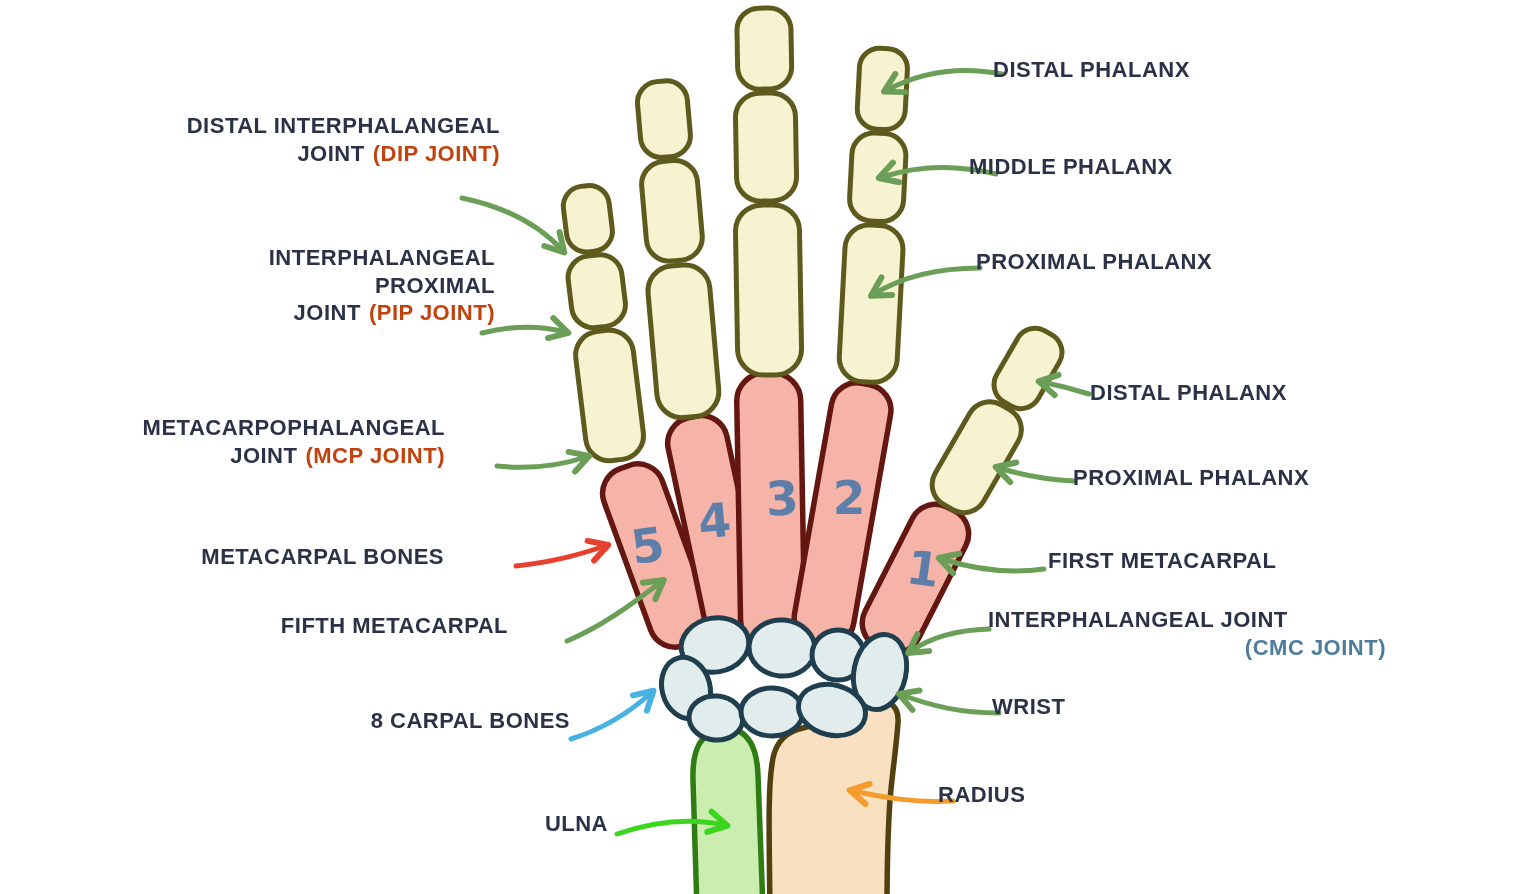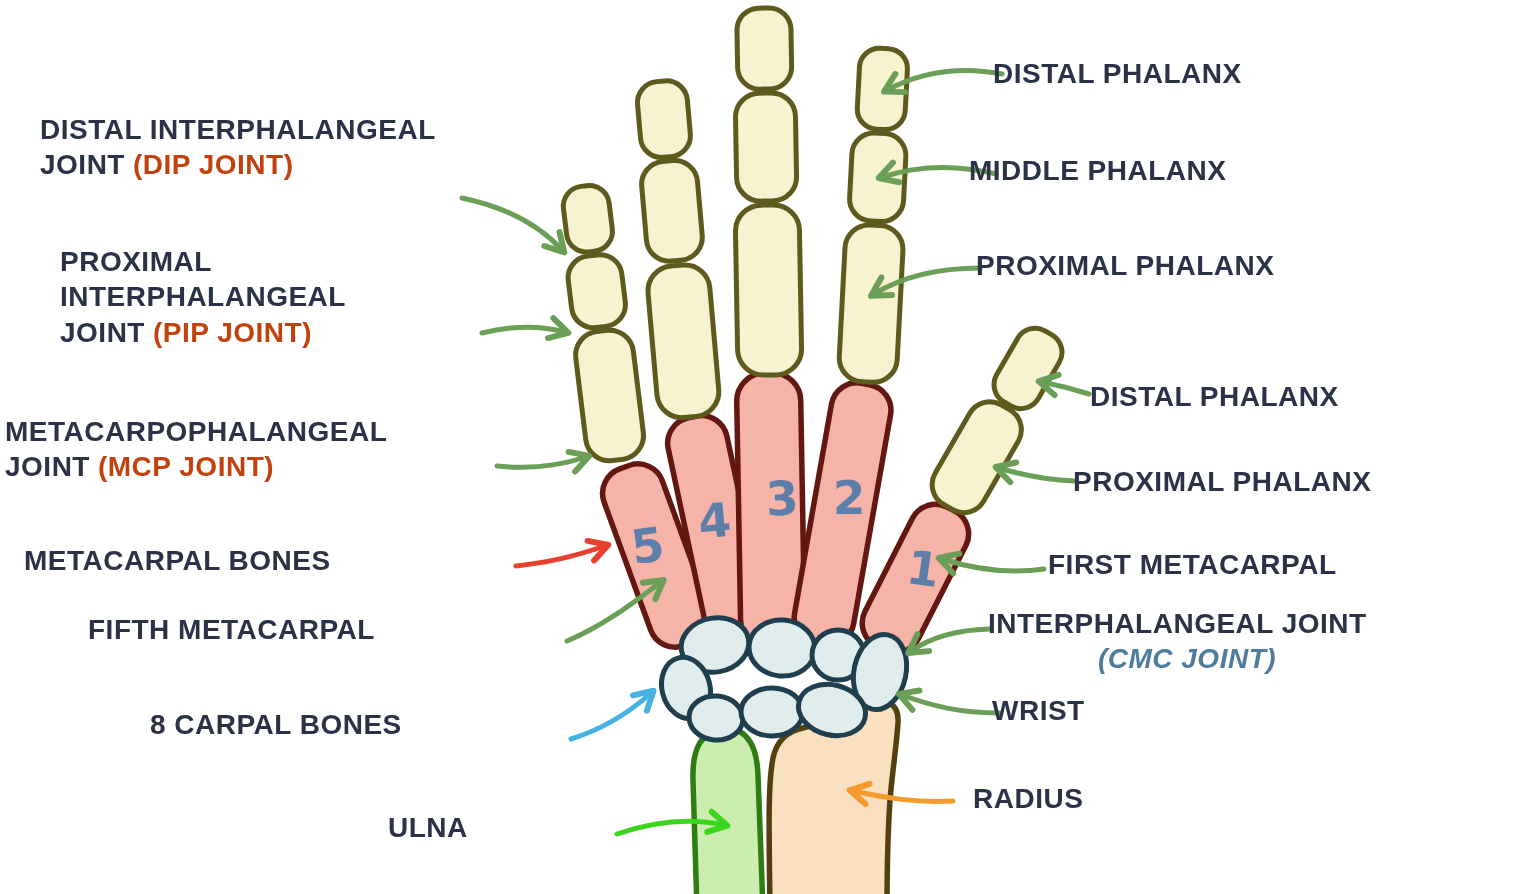--- a/index.html
+++ b/index.html
@@ -2,27 +2,27 @@
 <html><head>
 <meta charset="utf-8">
 <style>
   html,body{margin:0;padding:0;background:#ffffff;}
   .canvas{
     position:relative;width:1536px;height:894px;background:#ffffff;
     overflow:hidden;font-family:"Liberation Sans",sans-serif;
   }
   .canvas svg{position:absolute;left:0;top:0;}
   .lbl{
-    position:absolute;color:#2b3247;font-weight:700;font-size:28px;
+    position:absolute;color:#2b3247;font-weight:700;font-size:22px;
     letter-spacing:0.5px;line-height:1.26;white-space:nowrap;
   }
-  .lbl.c{text-align:left;white-space:normal;}
+  .lbl.c{text-align:right;white-space:normal;}
   .accent{color:#c2410c;margin-left:8px;}
   .accent-line{color:#4d7c9d;}
-  .cmc-line2{text-align:center;padding-right:26px;font-style:italic;}
+  .cmc-line2{text-align:right;padding-right:26px;}
 </style>
 </head>
 <body>
 
 <div class="canvas">
 
 <svg width="1536" height="894" viewBox="0 0 1536 894">
   <defs>
     <marker id="ah-olive" viewBox="0 0 12 12" refX="8.5" refY="6" markerWidth="5.5" markerHeight="5.5" orient="auto">
       <path d="M2,1.5 L10,6 L2,10.5" fill="none" stroke="#6b9e57" stroke-width="2.6" stroke-linecap="round" stroke-linejoin="round"></path>
@@ -129,22 +129,22 @@
     <path stroke="#f59a2d" marker-end="url(#ah-orange)" d="M 953,801 C 915,803 887,798 853,791"></path>
   </g>
 </svg>
 
 <div class="lbl c" style="left:40px;top:112px;width:460px">
   <div>DISTAL INTERPHALANGEAL</div>
   <div><span>JOINT</span><span class="accent">(DIP JOINT)</span></div>
 </div>
 
 <div class="lbl c" style="left:60px;top:244px;width:435px">
+  <div>INTERPHALANGEAL</div>
   <div>PROXIMAL</div>
-  <div>INTERPHALANGEAL</div>
   <div><span>JOINT</span><span class="accent">(PIP JOINT)</span></div>
 </div>
 
 <div class="lbl c" style="left:5px;top:414px;width:440px">
   <div>METACARPOPHALANGEAL</div>
   <div><span>JOINT</span><span class="accent">(MCP JOINT)</span></div>
 </div>
 
 <div class="lbl c" style="left:24px;top:543px;width:420px">METACARPAL BONES</div>
 <div class="lbl c" style="left:88px;top:612px;width:420px">FIFTH METACARPAL</div>
@@ -157,15 +157,15 @@
 <div class="lbl" style="left:1090px;top:379px">DISTAL PHALANX</div>
 <div class="lbl" style="left:1073px;top:464px">PROXIMAL PHALANX</div>
 <div class="lbl" style="left:1048px;top:547px">FIRST METACARPAL</div>
 
 <div class="lbl" style="left:988px;top:606px;width:424px">
   <div>INTERPHALANGEAL JOINT</div>
   <div class="cmc-line2 accent-line">(CMC JOINT)</div>
 </div>
 
 <div class="lbl" style="left:992px;top:693px">WRIST</div>
-<div class="lbl" style="left:973px;top:781px">RADIUS</div>
+<div class="lbl" style="left:938px;top:781px">RADIUS</div>
 
 </div>
 
 </body></html>

